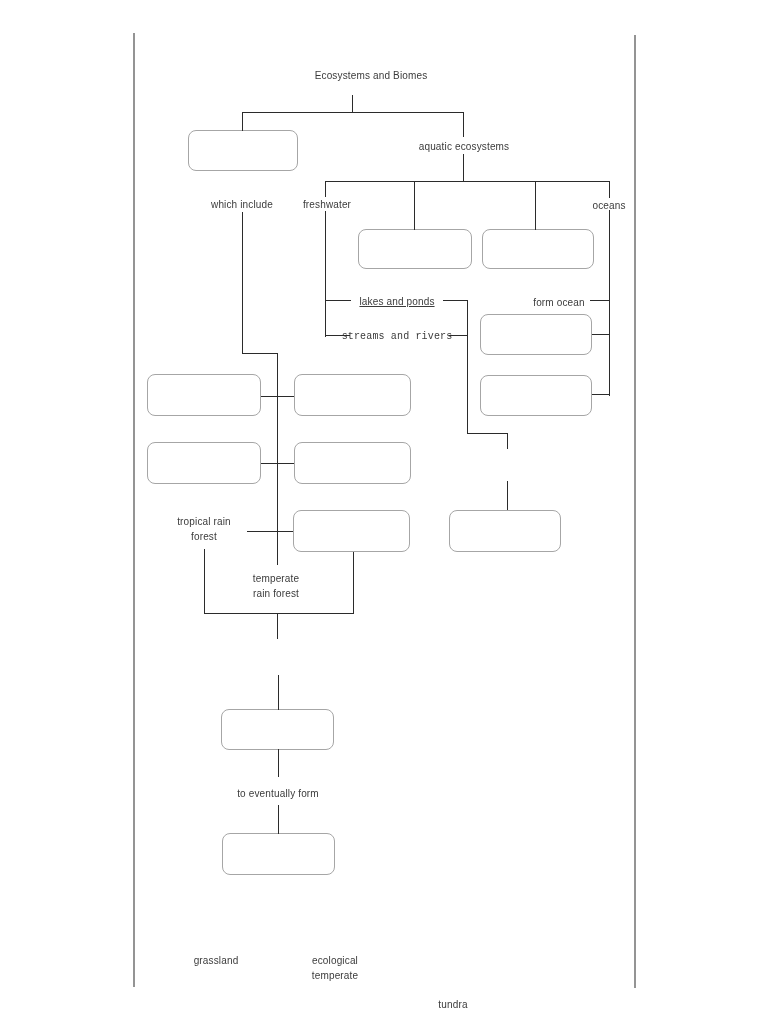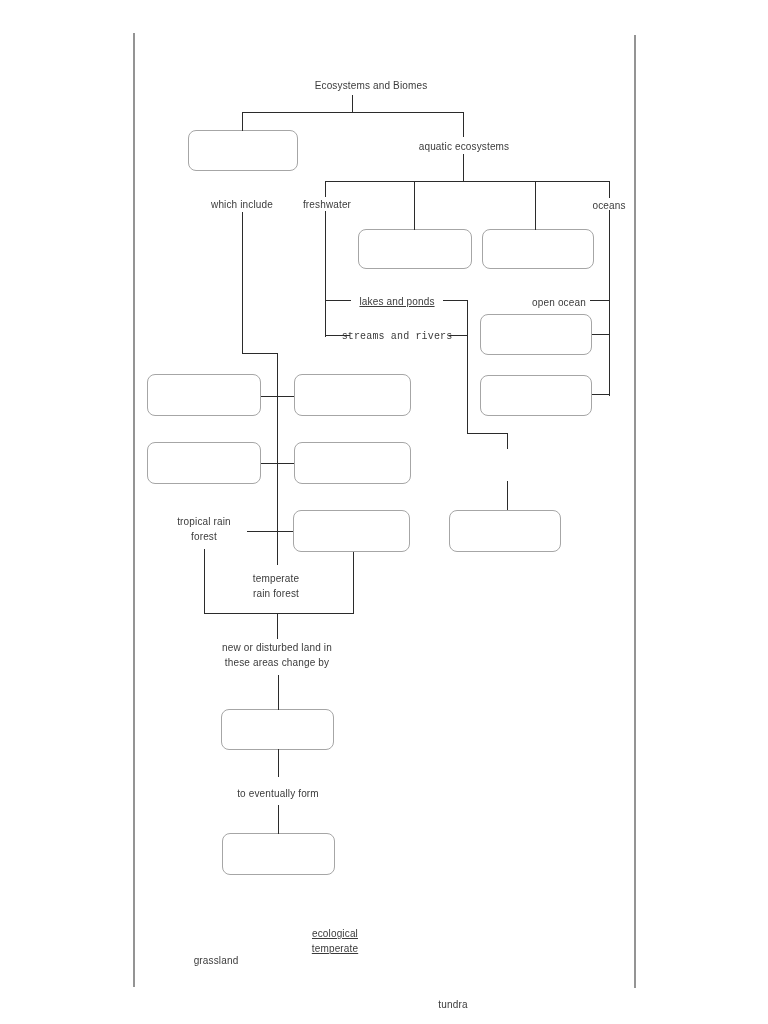--- a/index.html
+++ b/index.html
@@ -41,49 +41,45 @@
   }
 </style>
 </head>
 <body>
 
 <div id="canvas">
 
   <div class="pborder" style="left:133px; top:33px; height:954px;"></div>
   <div class="pborder" style="left:634px; top:35px; height:953px;"></div>
 
-  <div class="lbl" style="left:355px; top:78px;padding-left:32px;">Ecosystems and Biomes</div>
+  <div class="lbl" style="left:355px; top:68px;padding-left:32px;">Ecosystems and Biomes</div>
   <div class="lbl" style="left:464px; top:139px;">aquatic ecosystems</div>
   <div class="lbl" style="left:242px; top:197px;">which include</div>
   <div class="lbl" style="left:327px; top:197px;">freshwater</div>
   <div class="lbl" style="left:609px; top:198px;">oceans</div>
   <div class="lbl" style="left:397px; top:294px;text-decoration:underline;">lakes and ponds</div>
   <div class="lbl" style="left:397px; top:329px;font-family:Liberation Mono, monospace;">streams and rivers</div>
-  <div class="lbl" style="left:559px; top:295px;">open ocean</div>
+  <div class="lbl" style="left:559px; top:295px;">form ocean</div>
 
 
   <div class="lbl" style="left:204px; top:514px;">
     <span>tropical rain</span><br>
     <span>forest</span>
   </div>
 
   <div class="lbl" style="left:276px; top:571px;">
     <span>temperate</span><br>
     <span>rain forest</span>
   </div>
 
-  <div class="lbl" style="left:277px; top:640px;">
-    <span>new or disturbed land in</span><br>
-    <span>these areas change by</span>
-  </div>
 
   <div class="lbl" style="left:278px; top:786px;">to eventually form</div>
 
   <div class="lbl" style="left:216px; top:953px;">grassland</div>
-  <div class="lbl" style="left:335px; top:926px;text-decoration:underline;">
+  <div class="lbl" style="left:335px; top:953px;">
     <span>ecological</span><br>
     <span>temperate</span>
   </div>
   <div class="lbl" style="left:453px; top:953px;margin-top:44px;">tundra</div>
 
   <div class="abox" style="left:188px; top:130px; width:110px; height:41px;"></div>
   <div class="abox" style="left:358px; top:229px; width:114px; height:40px;"></div>
   <div class="abox" style="left:482px; top:229px; width:112px; height:40px;"></div>
   <div class="abox" style="left:480px; top:314px; width:112px; height:41px;"></div>
   <div class="abox" style="left:480px; top:375px; width:112px; height:41px;"></div>

